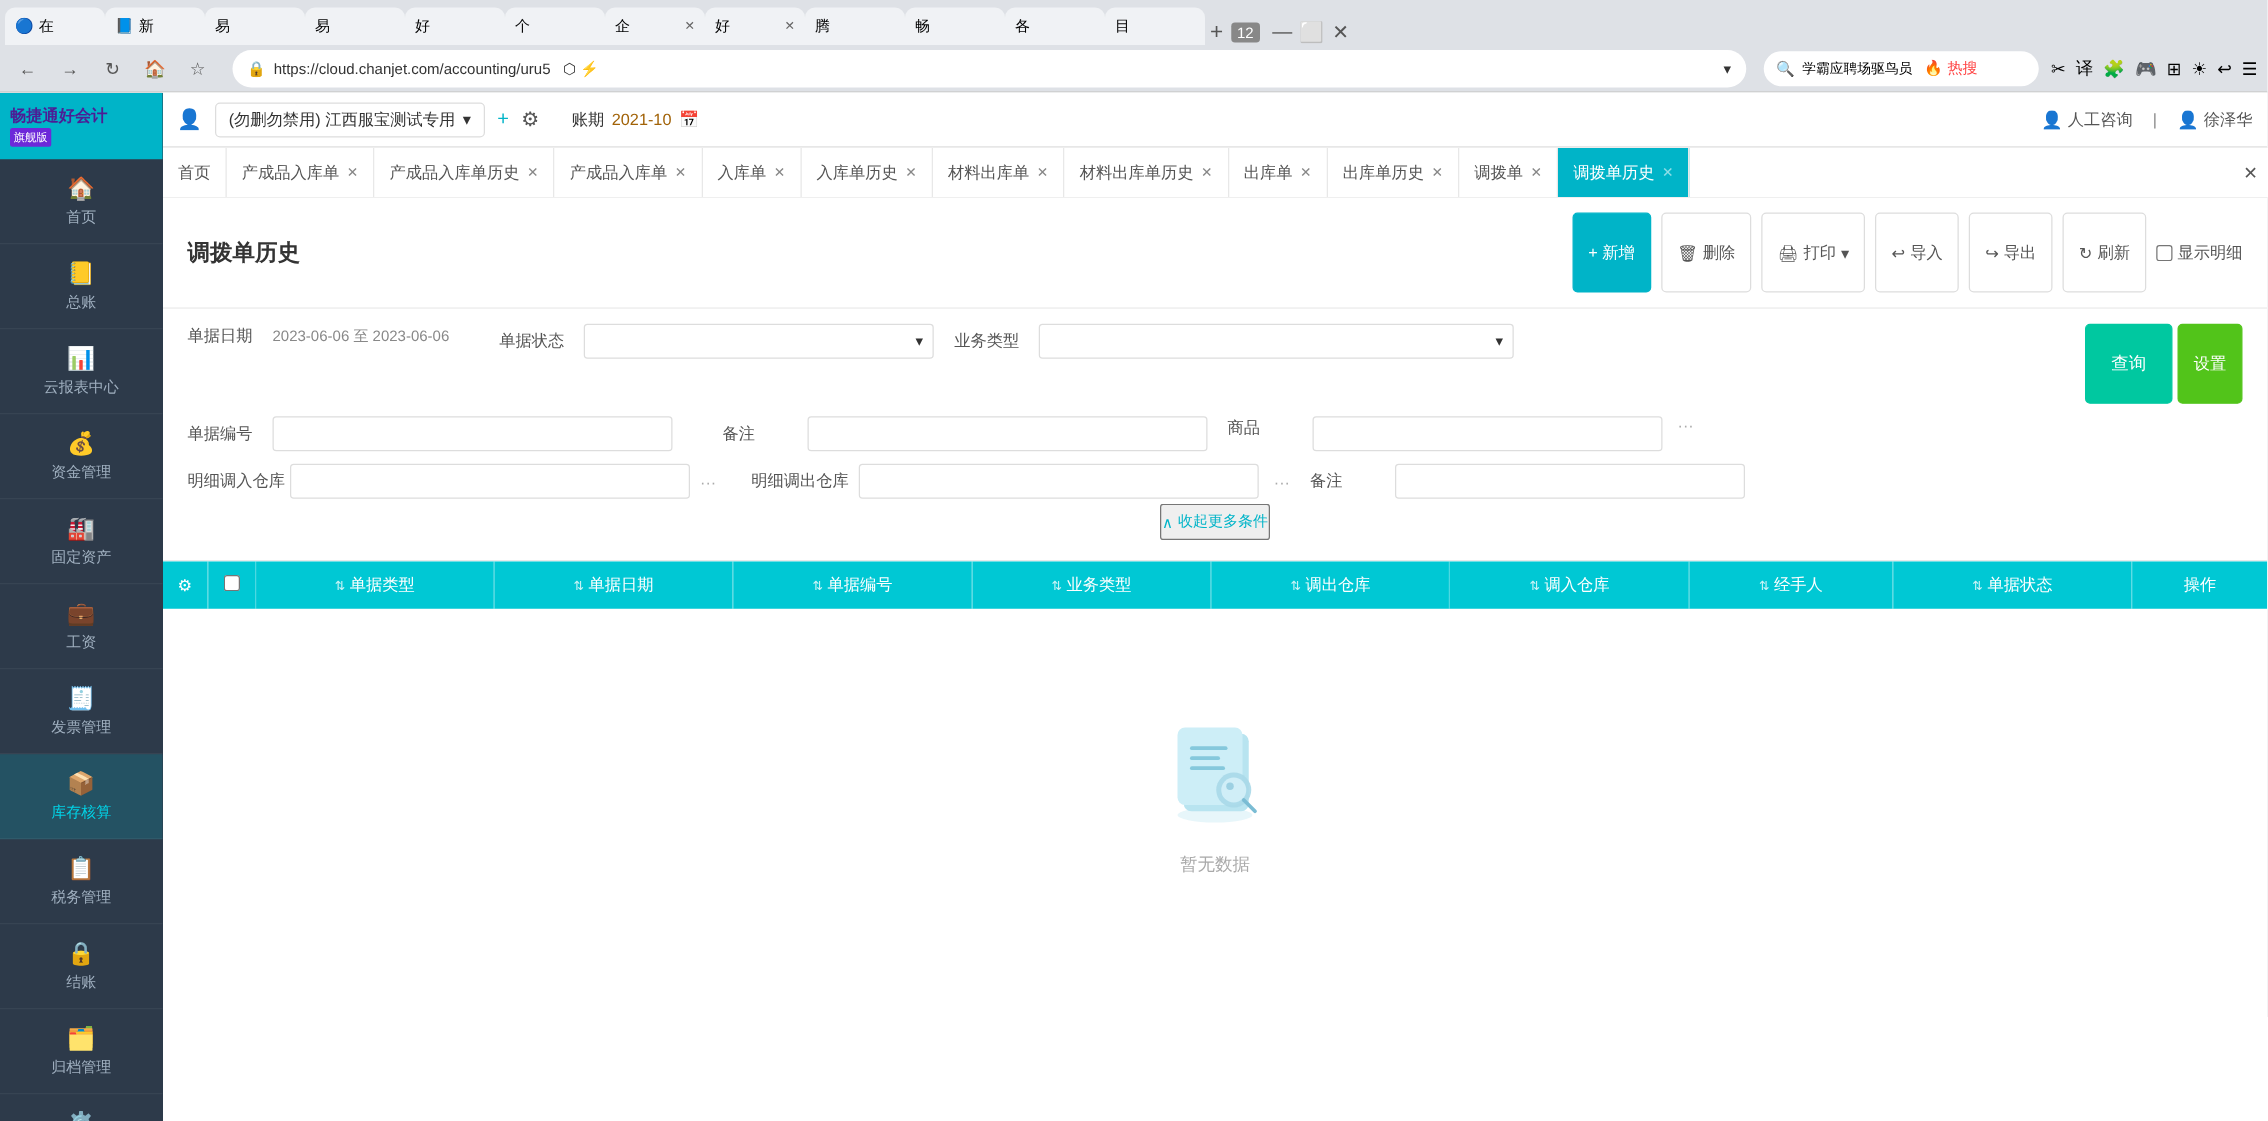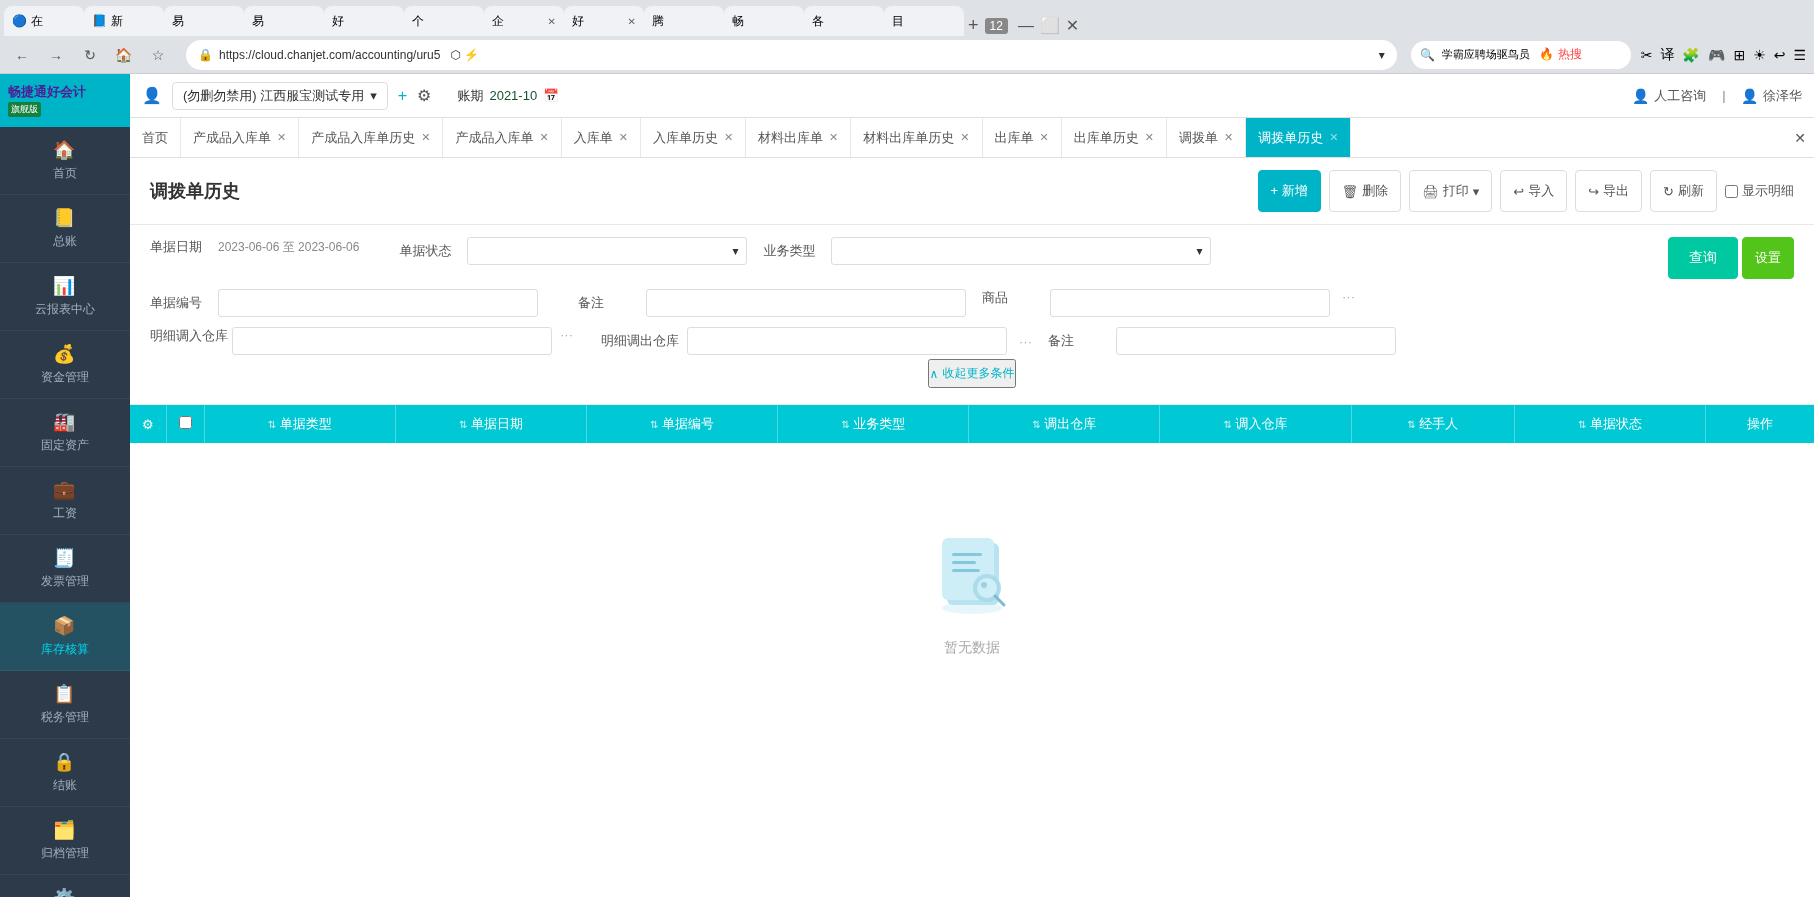--- a/index.html
+++ b/index.html
@@ -13,21 +13,21 @@
 
     .browser-toolbar { background: #dee1e6; height: 38px; display: flex; align-items: center; padding: 0 8px; gap: 6px; border-bottom: 1px solid #ccc; }
 
     
     .app-container { display: flex; height: calc(897px - 74px); }
 
     
     .sidebar { width: 130px; background: #2d3a4a; display: flex; flex-direction: column; height: 100%; overflow-y: auto; flex-shrink: 0; }
     .sidebar-logo { background: #00b4c8; padding: 10px 8px; display: flex; align-items: center; gap: 6px; cursor: pointer; }
     .sidebar-logo-text { color: #4c1d95; font-size: 13px; font-weight: bold; line-height: 1.2; }
-    .sidebar-logo-badge { background: #15803d; color: #fff; font-size: 9px; padding: 1px 3px; border-radius: 2px; }
+    .sidebar-logo-badge { background: #6d28d9; color: #fff; font-size: 9px; padding: 1px 3px; border-radius: 2px; }
     .sidebar-item { display: flex; flex-direction: column; align-items: center; padding: 12px 0; cursor: pointer; color: #a0b0c0; font-size: 12px; gap: 4px; border-bottom: 1px solid rgba(255,255,255,0.05); }
     .sidebar-item.active { background: rgba(0,180,200,0.2); color: #00d4e8; }
     .sidebar-icon { font-size: 18px; }
 
     
     .main-content { flex: 1; display: flex; flex-direction: column; overflow: hidden; background: #f5f5f5; }
 
     
     .top-bar { background: #fff; height: 44px; display: flex; align-items: center; padding: 0 12px; border-bottom: 1px solid #e0e0e0; gap: 10px; }
     .company-selector { display: flex; align-items: center; gap: 6px; font-size: 13px; color: #333; cursor: pointer; border: 1px solid #ddd; padding: 4px 10px; border-radius: 4px; }
@@ -39,21 +39,21 @@
     .tab-bar { background: #fff; height: 40px; display: flex; align-items: center; padding: 0 0; border-bottom: 1px solid #e0e0e0; overflow-x: auto; white-space: nowrap; }
     .page-tab { display: inline-flex; align-items: center; padding: 0 12px; height: 40px; font-size: 13px; color: #555; cursor: pointer; border-right: 1px solid #e8e8e8; gap: 4px; flex-shrink: 0; }
     .page-tab.active { background: #00b4c8; color: #fff; }
     .page-tab-close { font-size: 11px; margin-left: 2px; opacity: 0.7; }
     .tab-bar-end { margin-left: auto; display: flex; align-items: center; padding: 0 8px; }
 
     
     .page-header { padding: 12px 20px; background: #fff; display: flex; align-items: center; border-bottom: 1px solid #e8e8e8; }
     .page-title { font-size: 18px; font-weight: bold; color: #333; flex: 1; }
     .page-actions { display: flex; align-items: center; gap: 8px; }
-    .btn { padding: 11px 12px; border-radius: 4px; border: 1px solid #ddd; cursor: pointer; font-size: 13px; background: #fff; color: #555; display: flex; align-items: center; gap: 4px; }
+    .btn { padding: 22px 12px; border-radius: 4px; border: 1px solid #ddd; cursor: pointer; font-size: 13px; background: #fff; color: #555; display: flex; align-items: center; gap: 4px; }
     .btn-primary { background: #00b4c8; color: #fff; border-color: #00b4c8; }
     .show-full-toggle { display: flex; align-items: center; gap: 4px; font-size: 13px; color: #555; cursor: pointer; }
 
     
     .filter-area { background: #fff; padding: 12px 20px; border-bottom: 1px solid #e8e8e8; }
     .filter-label { color: #555; font-size: 13px; min-width: 60px; flex-shrink: 0; }
     .filter-date-btns { display: flex; align-items: center; gap: 4px; }
     .date-btn { padding: 2px 8px; border-radius: 3px; border: 1px solid #ddd; cursor: pointer; font-size: 12px; background: #fff; color: #555; }
     .date-btn.active { background: #00b4c8; color: #fff; border-color: #00b4c8; }
     .date-range-text { font-size: 12px; color: #888; margin-top: 2px; }
@@ -229,21 +229,21 @@
     <div class="top-bar">
       <span style="font-size:16px;color:#aaa;">👤</span>
       <div class="company-selector">
         <span>(勿删勿禁用) 江西服宝测试专用</span>
         <span>▾</span>
       </div>
       <span style="font-size:16px;color:#00b4c8;cursor:pointer;">+</span>
       <span style="font-size:16px;color:#555;cursor:pointer;">⚙</span>
       <div class="account-period">
         <span>账期</span>
-        <span style="color:#14532d;">2021-10</span>
+        <span style="color:#a16207;">2021-10</span>
         <span style="cursor:pointer;">📅</span>
       </div>
       <div class="top-bar-right">
         <span style="display:flex;align-items:center;gap:4px;">
             <span style="font-size:14px;">👤</span>
             <span>人工咨询</span>
           </span>
         <span style="color:#888;">|</span>
         <span style="display:flex;align-items:center;gap:4px;">
           <span style="font-size:14px;">👤</span>
@@ -381,21 +381,21 @@
             <input class="filter-input" type="text" style="min-width: 320px;">
           </div>
           <div style="display:flex;align-items:flex-start;gap:8px;">
             <span class="filter-label">商品</span>
             <input class="filter-input" type="text" style="min-width: 280px;">
             <span class="filter-dots">···</span>
           </div>
         </div>
 
         <div style="display:flex;align-items:center;gap:16px;margin-top:10px;">
-          <div style="display:flex;align-items:flex-start;gap:4px;">
+          <div style="display:flex;align-items:center;gap:4px;">
             <span class="filter-label">明细调入仓库</span>
             <input class="filter-input" type="text" style="min-width: 320px;">
             <span class="filter-dots">···</span>
           </div>
           <div style="display:flex;align-items:center;gap:8px;margin-left:12px;">
             <span class="filter-label">明细调出仓库</span>
             <input class="filter-input" type="text" style="min-width: 320px;">
             <span class="filter-dots">···</span>
           </div>
           <div style="display:flex;align-items:center;gap:8px;">

